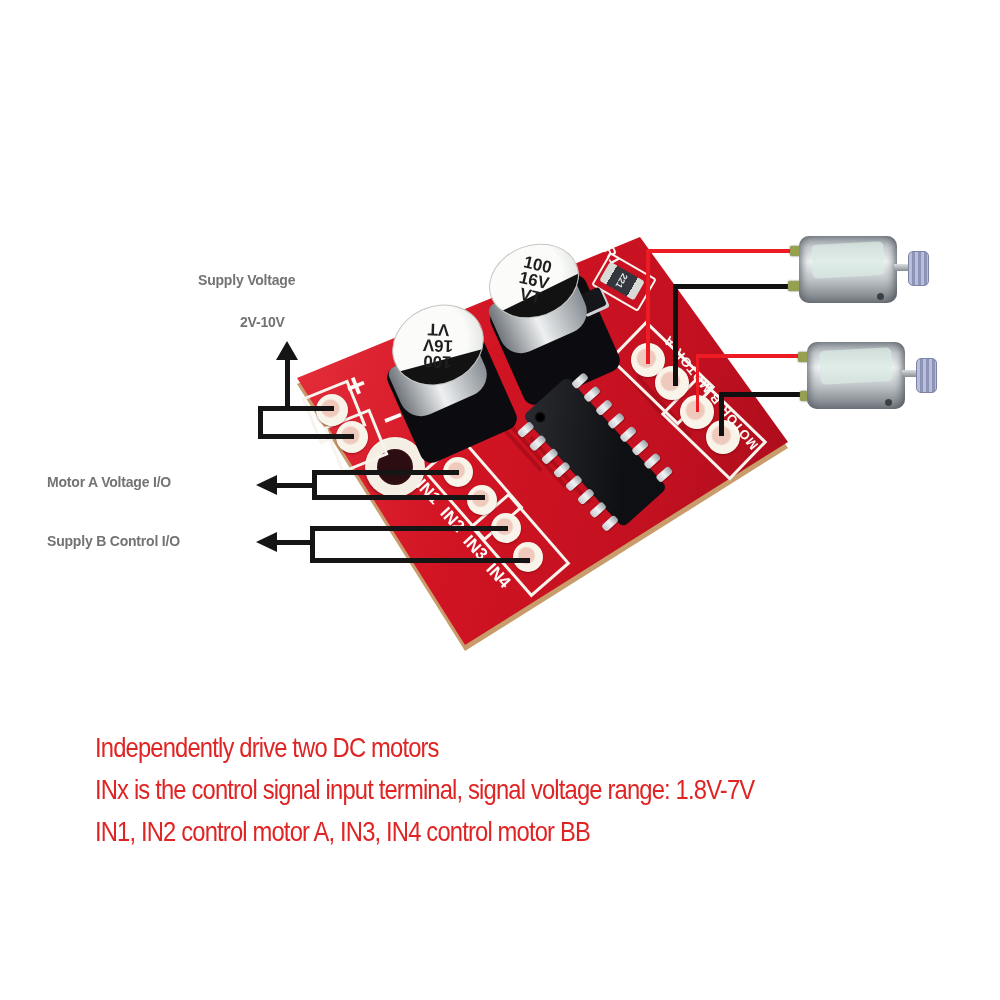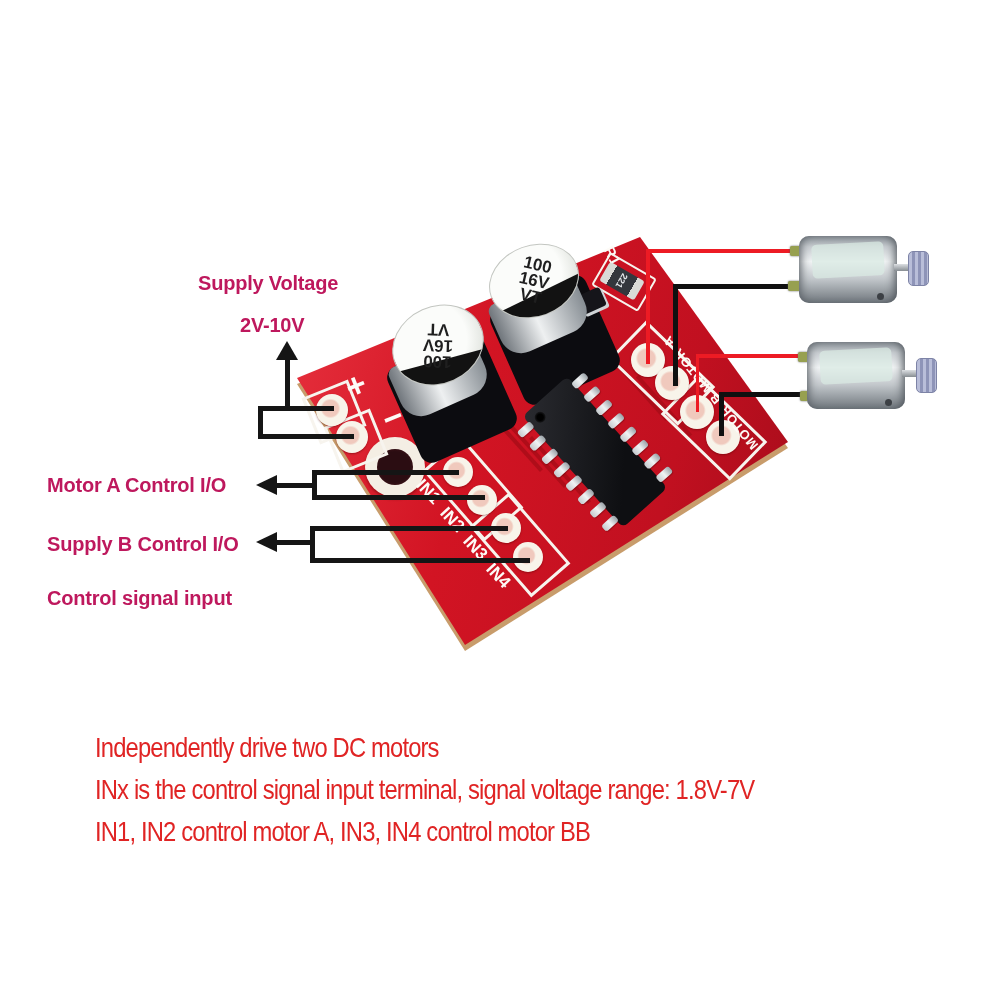--- a/index.html
+++ b/index.html
@@ -1,20 +1,20 @@
 <!DOCTYPE html>
 <html style="--desc-red: #e02424; --wire-red: #ed1b24;"><head>
 <meta charset="utf-8">
 <style>
   html,body{margin:0;padding:0;background:#fff;}
   #stage{position:relative;width:1000px;height:1000px;background:#ffffff;overflow:hidden;
          font-family:"Liberation Sans",sans-serif;}
   .abs{position:absolute;}
   
-  .blk{color:#be185d;font-weight:bold;font-size:20px;letter-spacing:-0.2px;white-space:nowrap;z-index:10;text-align:center;}
+  .blk{color:#737373;font-weight:bold;font-size:14px;letter-spacing:-0.2px;white-space:nowrap;z-index:10;text-align:center;}
   .desc{color:var(--desc-red,#e02424);font-size:28px;letter-spacing:-1px;line-height:42px;
         white-space:nowrap;transform:scaleX(.85);transform-origin:left top;z-index:10;}
   
   .ln{background:#151515;z-index:9;}
   .arrow-up{width:0;height:0;border-left:11px solid transparent;border-right:11px solid transparent;
             border-bottom:19px solid #151515;z-index:9;}
   .arrow-left{width:0;height:0;border-top:10px solid transparent;border-bottom:10px solid transparent;
               border-right:21px solid #151515;z-index:9;}
   
   .board-edge{left:290px;top:236px;width:505px;height:425px;z-index:1;background:#c89c6b;
@@ -52,23 +52,22 @@
         background:repeating-linear-gradient(90deg,#b9bed9 0 3px,#8e94b8 3px 6px);}
   .screw{width:7px;height:7px;border-radius:50%;background:#3c4045;z-index:9;}
 </style>
 </head>
 <body>
 
 <div id="stage">
 
   <div class="abs blk" style="left:198px;top:272px;">Supply Voltage</div>
   <div class="abs blk" style="left:240px;top:314px;">2V-10V</div>
-  <div class="abs blk" style="left:47px;top:474px;">Motor A Control I/O</div>
+  <div class="abs blk" style="left:47px;top:474px;">Motor A Voltage I/O</div>
   <div class="abs blk" style="left:47px;top:533px;">Supply B Control I/O</div>
-  <div class="abs blk" style="left:47px;top:587px;">Control signal input</div>
 
   <div class="abs desc" style="left:95px;top:727px;">
     <div>Independently drive two DC motors</div>
     <div>INx is the control signal input terminal, signal voltage range: 1.8V-7V</div>
     <div>IN1, IN2 control motor A, IN3, IN4 control motor BB</div>
   </div>
 
   <div class="abs arrow-up" style="left:276px;top:341px;"></div>
   <div class="abs ln" style="left:285px;top:358px;width:5px;height:52px;"></div>
   <div class="abs ln" style="left:258px;top:406px;width:76px;height:5px;"></div>

